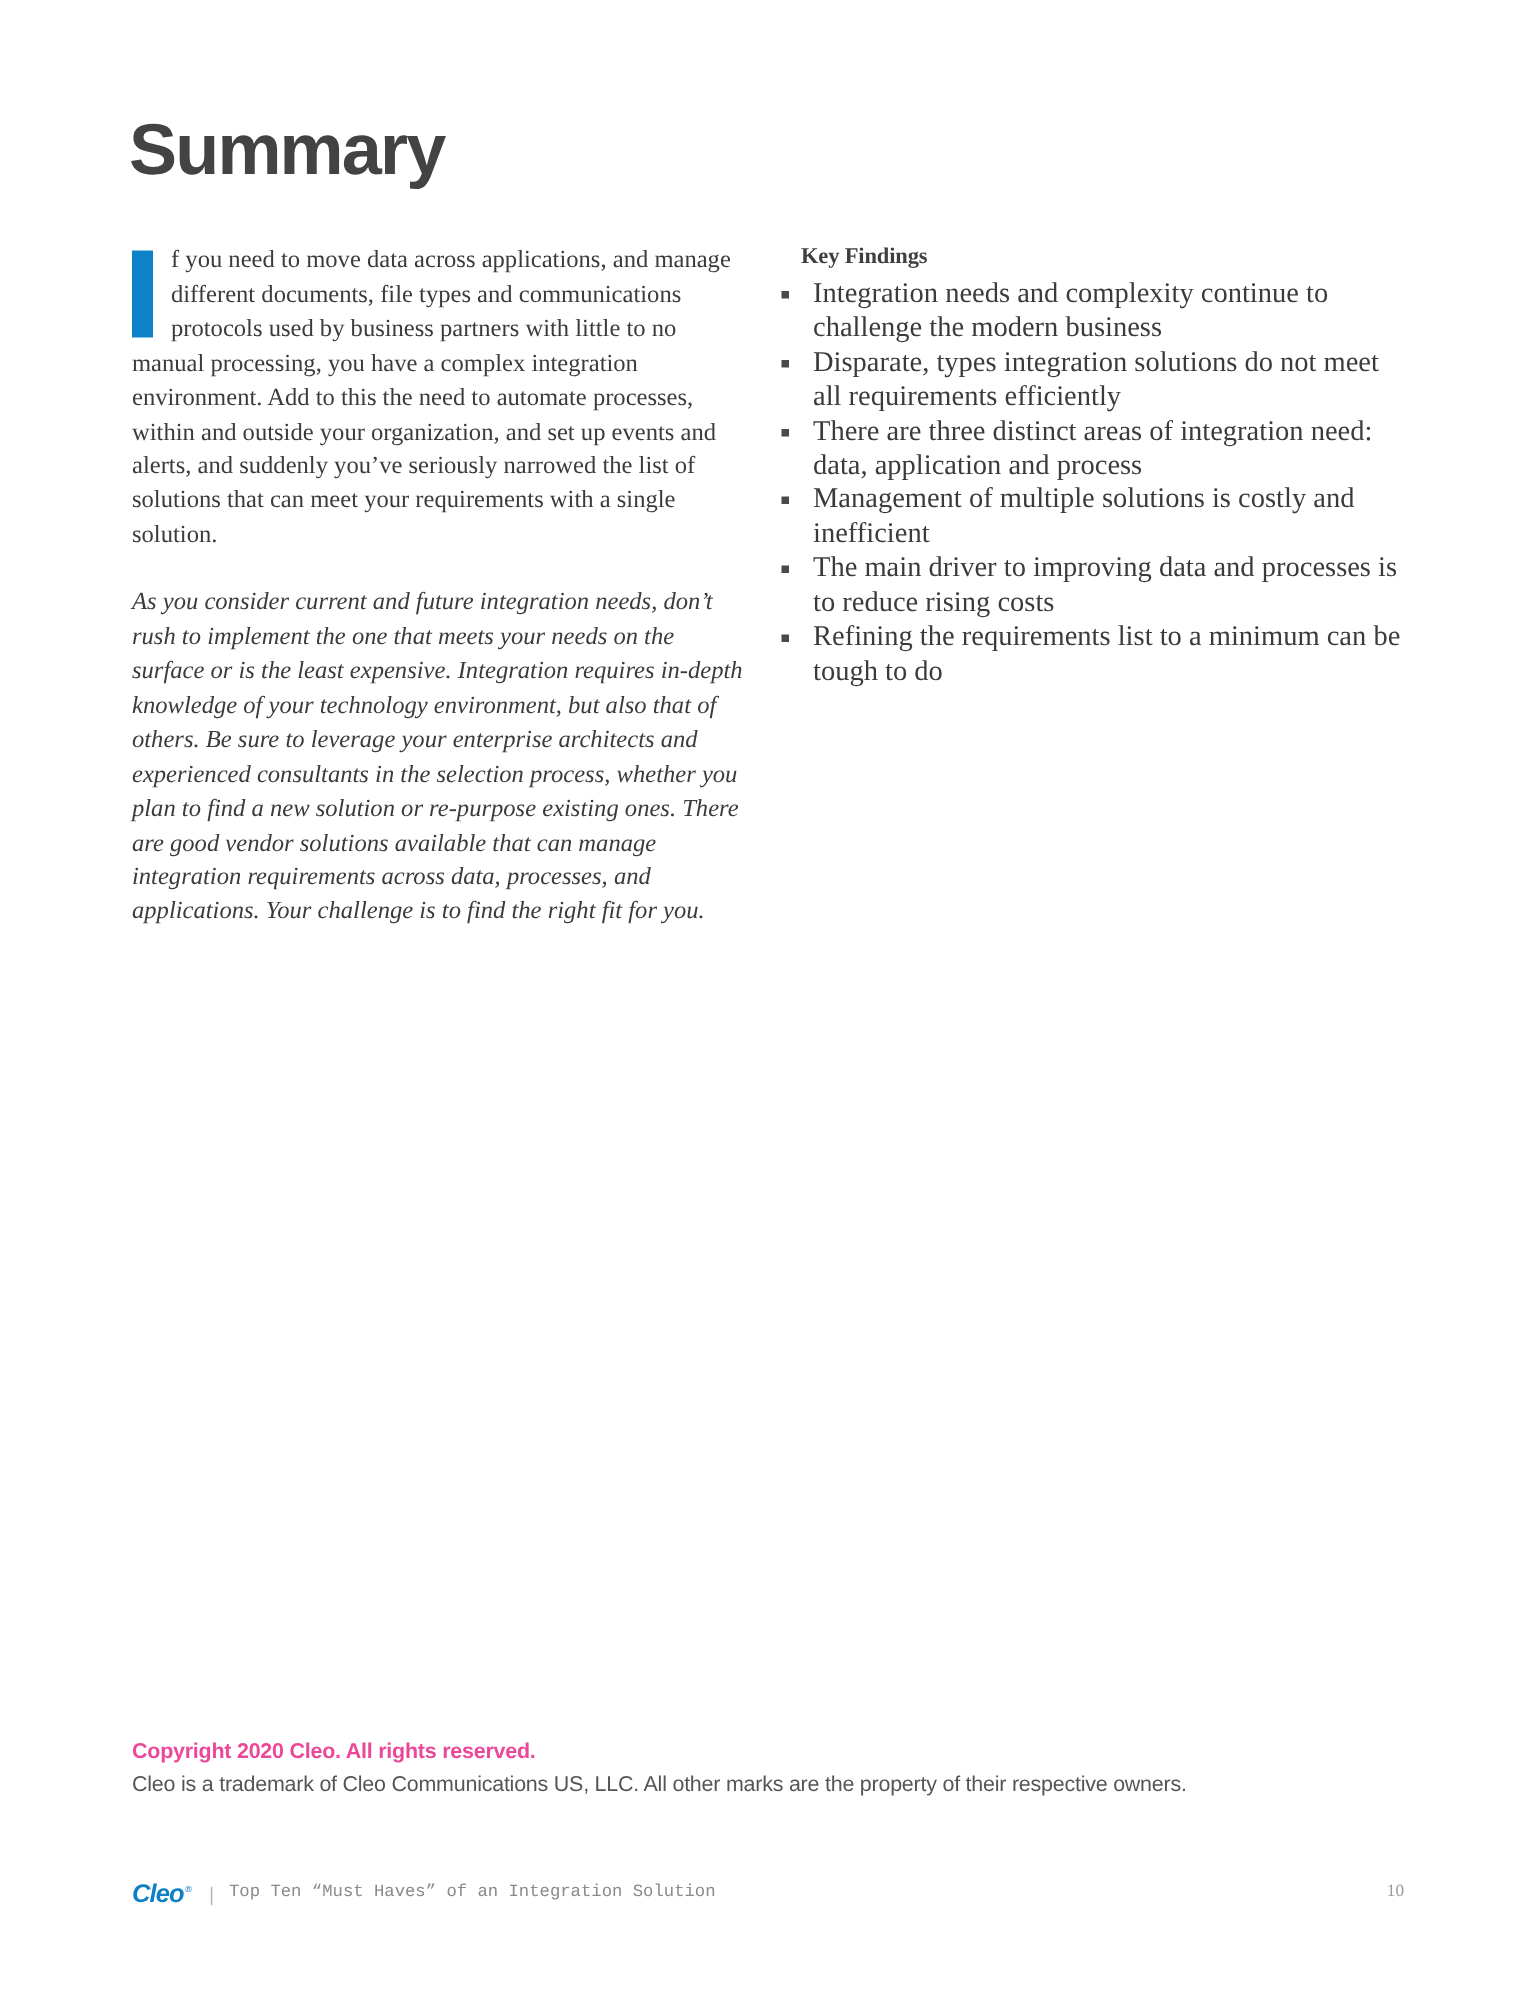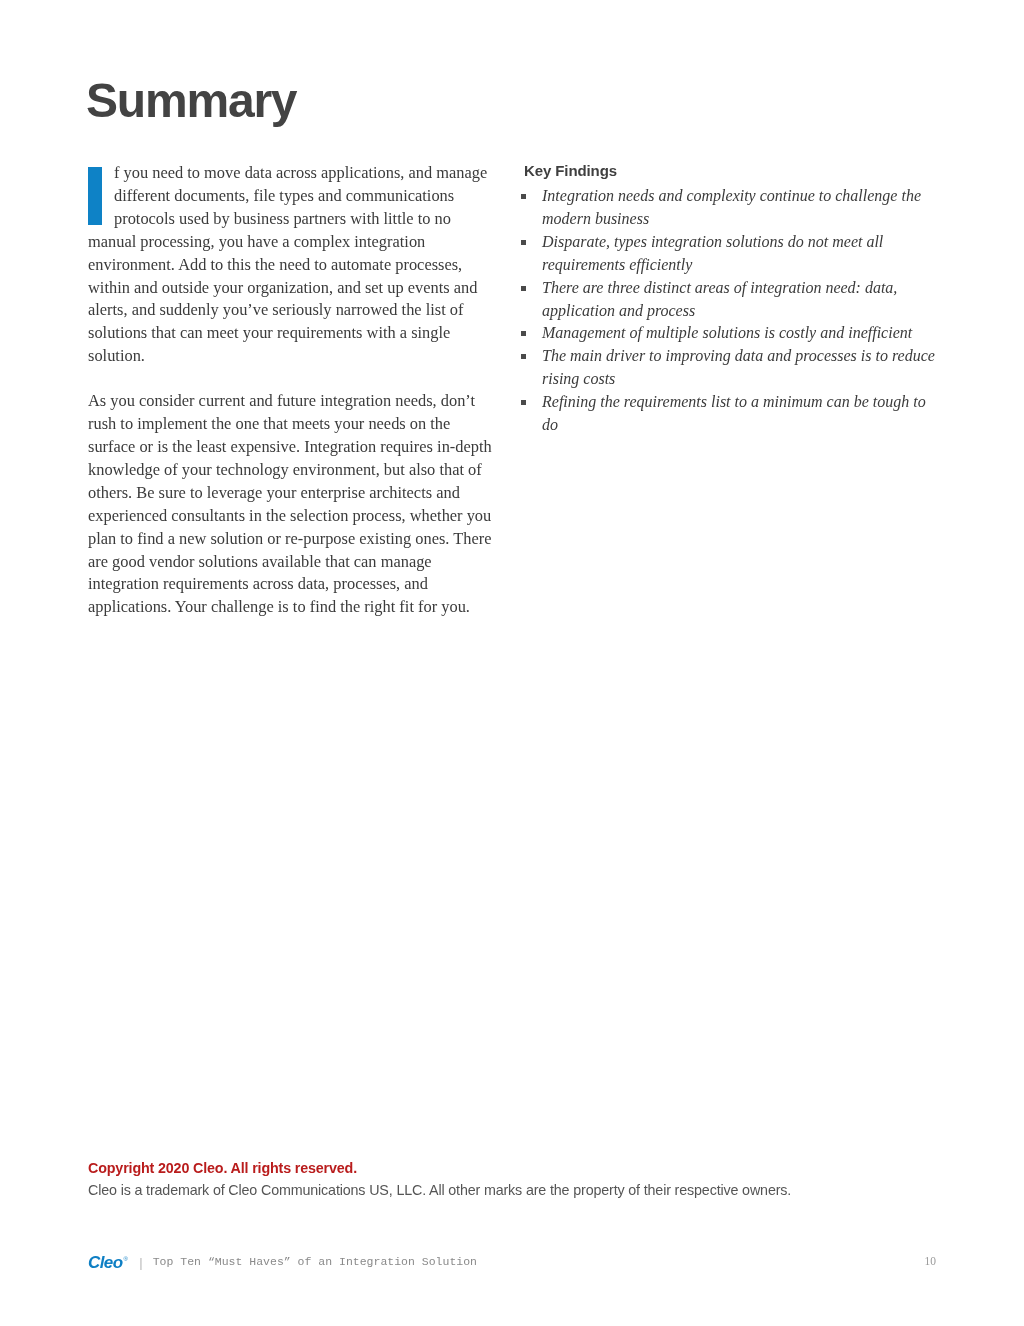--- a/index.html
+++ b/index.html
@@ -52,60 +52,59 @@
 
   
   .body-par {
     font-family: "Liberation Serif", serif;
     font-size: 16.4px;
     line-height: 22.9px;
     color: #3b3b3b;
     margin: 0 0 22px 0;
     text-align: left;
   }
-  .body-par:last-child { margin-bottom: 0; }
+  .body-par:last-child { margin-bottom: 0; font-style: italic; }
 
   .dropcap-par {
     position: relative;
   }
 
   .dropcap-bar {
     float: left;
     width: 14px;
     height: 58px;
     background: #0e82c6;
     margin: 5px 12px 0 0;
   }
 
   
   .section-title {
-    font-family: Liberation Sans, sans-serif;
+    font-family: Liberation Serif, serif;
     font-weight: bold;
     font-size: 15px;
     color: #3f3f3f;
     letter-spacing: -0.1px;
-    margin: 0 0 5px 6px;
+    margin: 0 0 5px 16px;
     line-height: 1.2;
   }
 
   .findings-list {
     list-style: none;
     margin: 0;
     padding: 0;
   }
 
   .finding-item {
     position: relative;
     padding-left: 24px;
     font-family: "Liberation Serif", serif;
-    font-size: 16px;
+    font-size: 19px;
     line-height: 22.9px;
     color: #3b3b3b;
     margin-bottom: 0px;
-    font-style: italic;
   }
 
   .finding-bullet {
     position: absolute;
     left: 3px;
     top: 9px;
     width: 5px;
     height: 5px;
     background: #4a4a4a;
   }
@@ -115,21 +114,21 @@
     position: absolute;
     left: 88px;
     top: 1158px;
     width: 850px;
     font-family: "Liberation Sans", sans-serif;
   }
 
   .copyright-line1 {
     font-size: 14.3px;
     font-weight: bold;
-    color: #b91c1c;
+    color: #ec4899;
     line-height: 20px;
     letter-spacing: -0.15px;
   }
 
   .copyright-line2 {
     font-size: 14.3px;
     font-weight: normal;
     color: #555555;
     line-height: 20px;
     letter-spacing: -0.15px;

